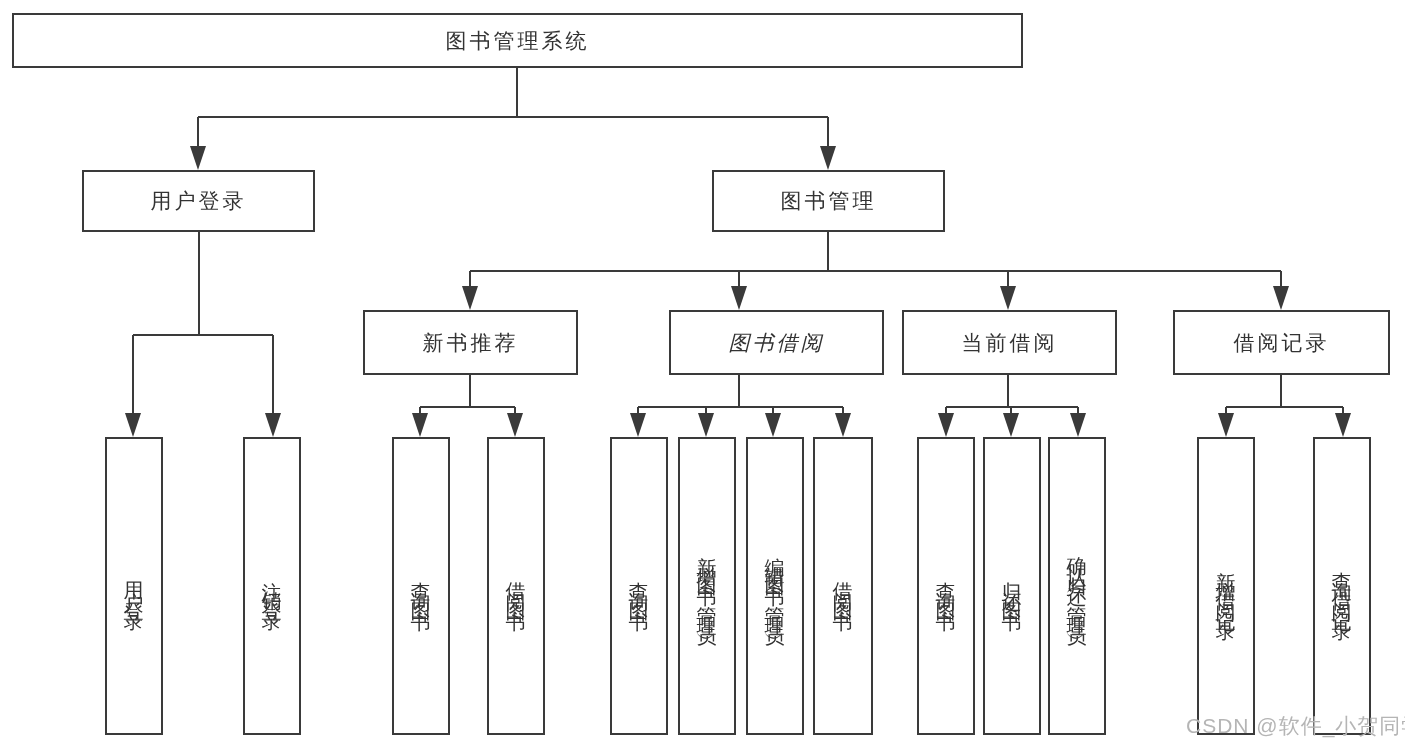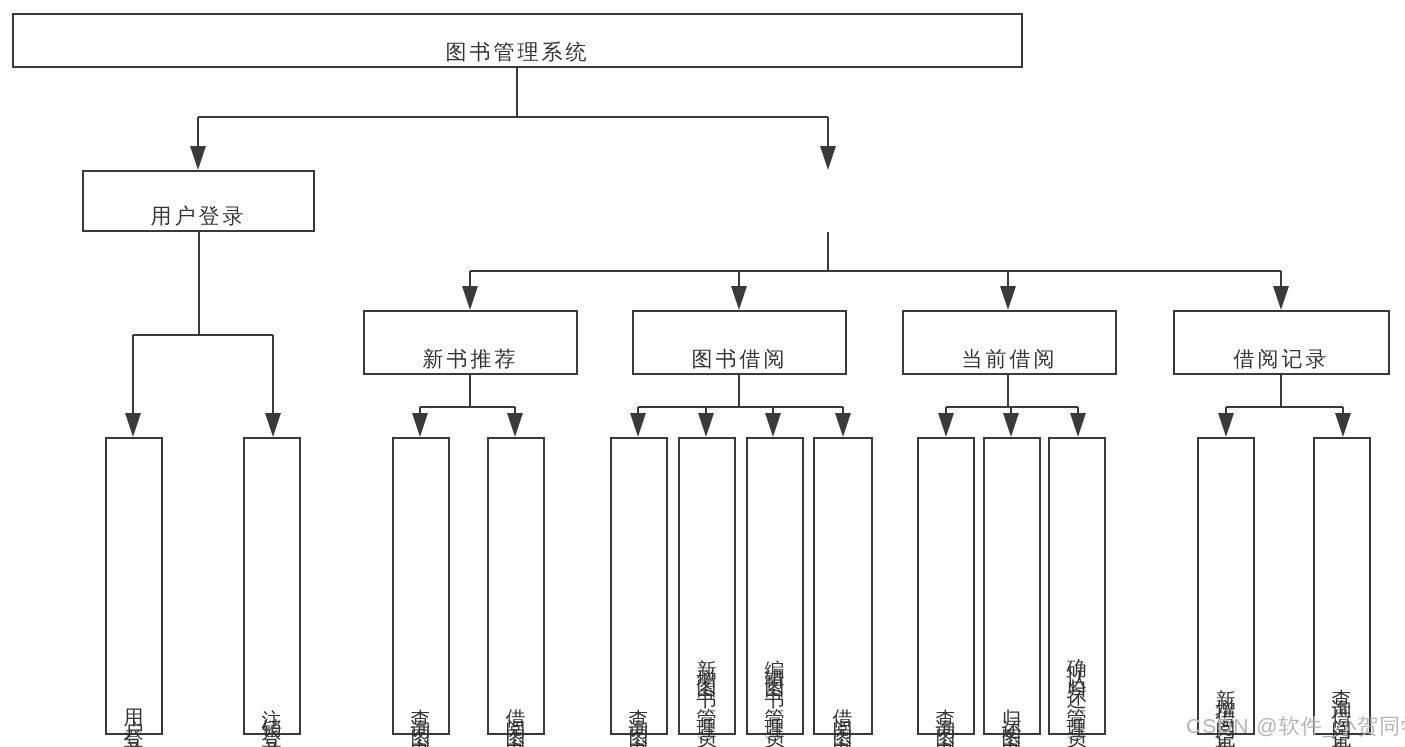--- a/index.html
+++ b/index.html
@@ -17,41 +17,41 @@
     color:var(--text);
     overflow:hidden;
   }
   .connectors{position:absolute;left:0;top:0;width:1405px;height:747px;}
   .box{
     position:absolute;
     border:2px solid var(--line);
     background:#fff;
     box-sizing:border-box;
     display:flex;
-    align-items:flex-end;
+    align-items:center;
     justify-content:center;
   }
   .hlabel{
     font-size:21px;
     letter-spacing:3px;
     white-space:nowrap;
   }
   .leaf .vtext{
     writing-mode:vertical-rl;
     text-orientation:mixed;
     font-size:20px;
     letter-spacing:10px;
     line-height:1;
     white-space:nowrap;
   }
   .root-box   {left:12px;  top:13px;  width:1011px; height:55px;}
   .l2-a       {left:82px;  top:170px; width:233px;  height:62px;}
   .l2-b       {left:712px; top:170px; width:233px;  height:62px;}
   .l3         {top:310px;  height:65px; width:215px;}
-  .l3-a{left:363px;} .l3-b{left:632px;} .l3-c{left:902px;} .l3-d{left:1173px;width:217px;}
+  .l3-a{left:363px;} .l3-b{left:669px;font-style:italic;} .l3-c{left:902px;} .l3-d{left:1173px;width:217px;}
   .leaf       {top:437px;  height:298px; width:58px;}
   .lf-1a{left:105px;} .lf-1b{left:243px;}
   .lf-2a{left:392px;} .lf-2b{left:487px;}
   .lf-3a{left:610px;} .lf-3b{left:678px;} .lf-3c{left:746px;} .lf-3d{left:813px;width:60px;}
   .lf-4a{left:917px;} .lf-4b{left:983px;} .lf-4c{left:1048px;}
   .lf-5a{left:1197px;} .lf-5b{left:1313px;}
   .watermark{
     position:absolute;
     left:1186px; top:712px;
     font-size:21px;
@@ -145,20 +145,23 @@
     </g>
   </svg>
 
   <div class="box root-box">
     <span class="hlabel">图书管理系统</span>
   </div>
 
   <div class="box l2-a">
     <span class="hlabel">用户登录</span>
   </div>
+  <div class="box l2-b">
+    <span class="hlabel">图书管理</span>
+  </div>
 
   <div class="box l3 l3-a">
     <span class="hlabel">新书推荐</span>
   </div>
   <div class="box l3 l3-b">
     <span class="hlabel">图书借阅</span>
   </div>
   <div class="box l3 l3-d">
     <span class="hlabel">借阅记录</span>
   </div>

